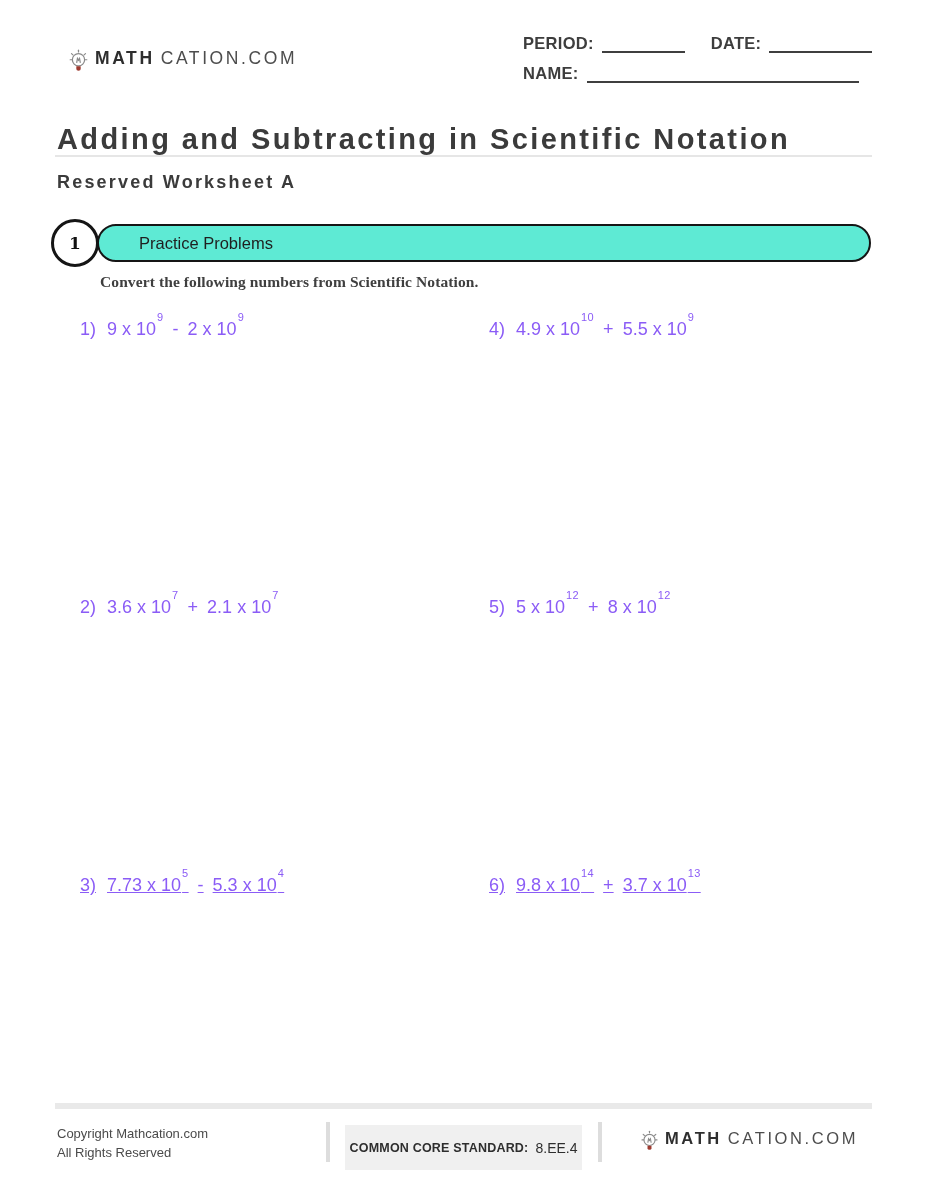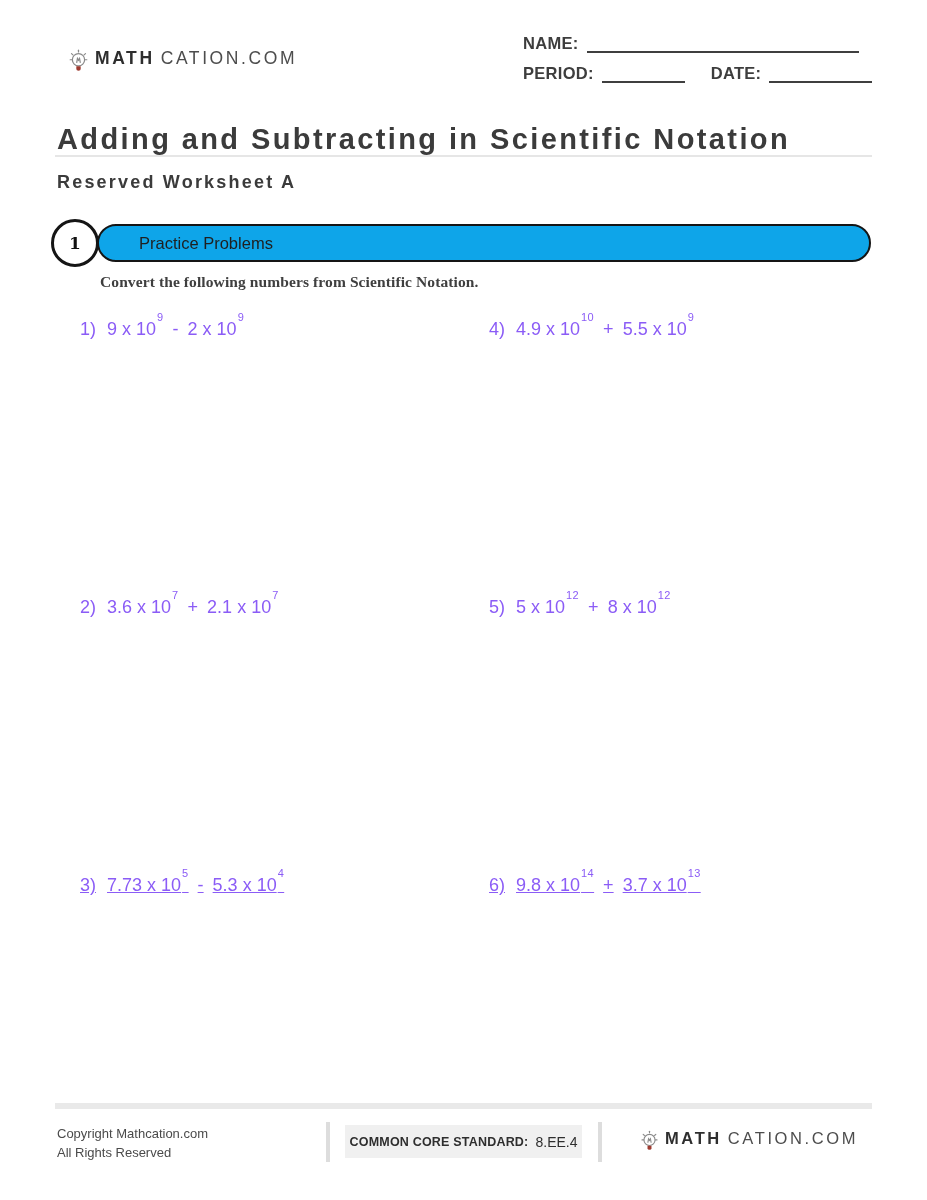--- a/index.html
+++ b/index.html
@@ -38,21 +38,21 @@
   .title-rule { position: absolute; left: 55px; top: 155px; width: 817px; height: 2px; background: #e6e6e6; }
   .sub-title {
     position: absolute; left: 57px; top: 172px;
     font-size: 18px; font-weight: bold; letter-spacing: 2.2px; color: #3b3b3b;
     white-space: nowrap;
   }
 
   
   .section-pill {
     position: absolute; left: 97px; top: 224px; width: 774px; height: 38px;
-    border: 2px solid #151515; border-radius: 19px; background: #0ea5e9;
+    border: 2px solid #151515; border-radius: 19px; background: #5eead4;
     display: flex; align-items: center; padding-left: 40px;
     font-size: 16.5px; color: #1f1f1f;
   }
   .section-circle {
     position: absolute; left: 51px; top: 219px; width: 48px; height: 48px;
     border: 3px solid #151515; border-radius: 50%; background: #ffffff;
     display: flex; align-items: center; justify-content: center;
     font-family: "DejaVu Serif", serif; font-weight: bold; font-size: 17px; color: #111111;
     z-index: 2;
   }
@@ -77,21 +77,21 @@
   .row-2 { top: 596px; }
   .row-3 { top: 874px; text-decoration: underline; }
 
   
   .footer-bar { position: absolute; left: 55px; top: 1103px; width: 817px; height: 6px; background: #e9e9e9; }
   .copyright { position: absolute; left: 57px; top: 1125px; font-size: 13px; color: #4a4a4a; line-height: 1.45; }
   .v-divider { position: absolute; width: 4px; height: 40px; top: 1122px; background: #dddddd; }
   .divider-1 { left: 326px; }
   .divider-2 { left: 598px; }
   .cc-box {
-    position: absolute; left: 345px; top: 1125px; width: 237px; height: 33px;
+    position: absolute; left: 345px; top: 1125px; width: 237px; height: 45px;
     background: #f0f0f0; display: flex; align-items: center; justify-content: center;
     white-space: nowrap;
   }
   .cc-label { font-weight: bold; font-size: 12.5px; color: #2e2e2e; letter-spacing: 0.2px; }
   .cc-value { font-size: 14px; color: #2e2e2e; margin-left: 7px; }
   .logo-footer { left: 640px; top: 1129px; }
   .logo-footer .logo-bold, .logo-footer .logo-light { font-size: 16.5px; }
 </style>
 </head>
 <body>
@@ -112,28 +112,28 @@
         </g>
         <path d="M9.5 20.5 h5 v3 q0 2 -2.5 2 q-2.5 0 -2.5 -2 z" fill="#9e3b30" stroke="none"></path>
       </svg>
     </span>
     <span class="logo-bold">MATH</span>
       <span class="logo-light">CATION.COM</span>
   </div>
 
   <div class="fields">
     <div class="field-row">
-      <span class="field-label">NAME:</span>
-      <span class="field-line line-name"></span>
-    </div>
-    <div class="field-row">
       <span class="field-label">PERIOD:</span>
       <span class="field-line line-period"></span>
       <span class="field-label date-label">DATE:</span>
       <span class="field-line line-date"></span>
+    </div>
+    <div class="field-row">
+      <span class="field-label">NAME:</span>
+      <span class="field-line line-name"></span>
     </div>
   </div>
 
   <div class="main-title">Adding and Subtracting in Scientific Notation</div>
   <div class="title-rule"></div>
   <div class="sub-title">Reserved Worksheet A</div>
 
   <div class="section-pill">
     <span>Practice Problems</span>
   </div>

